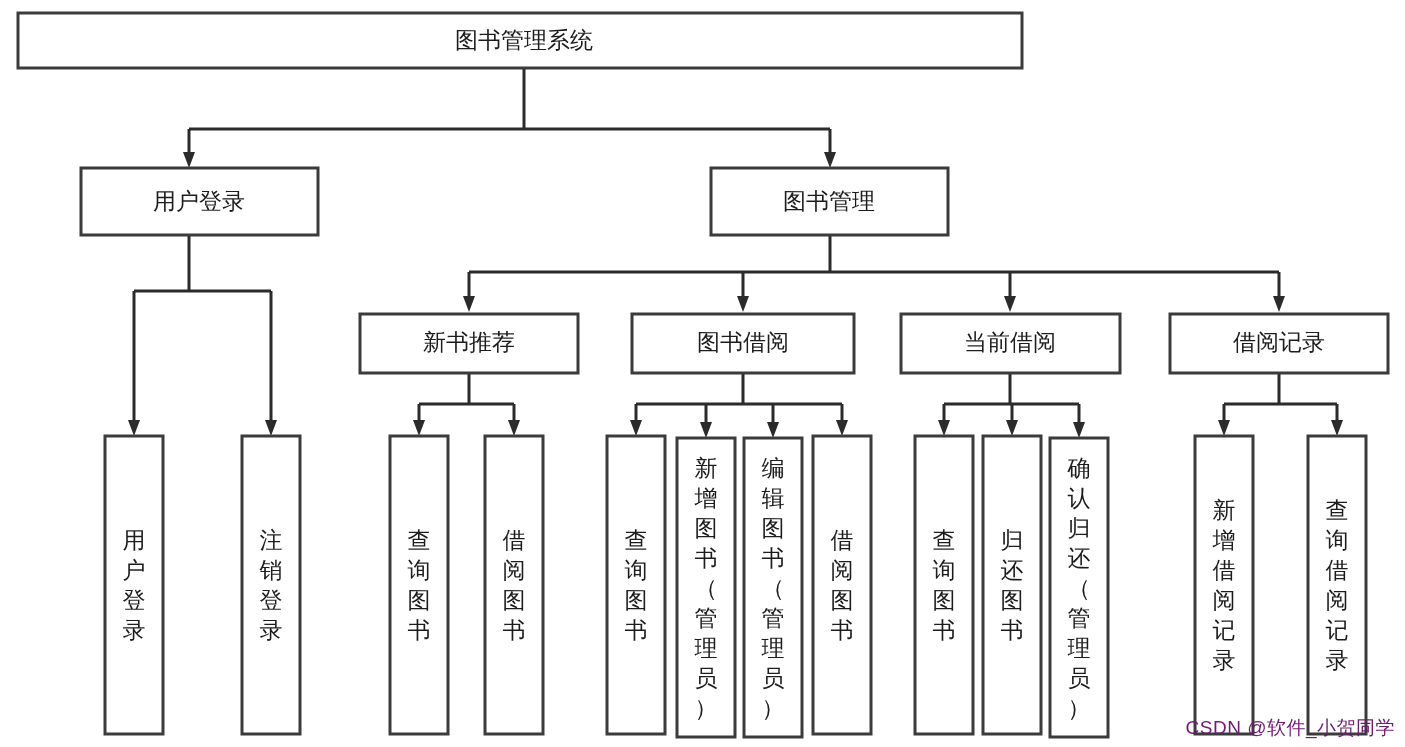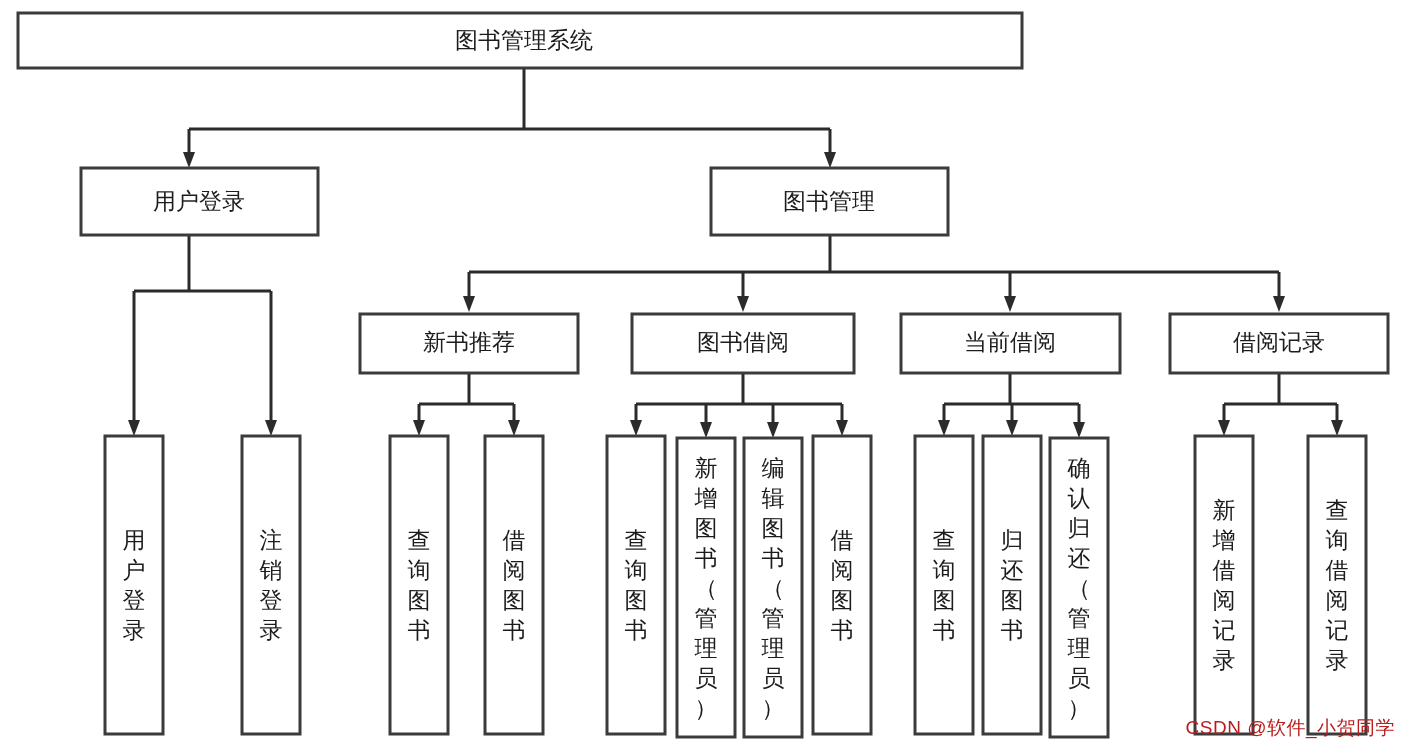--- a/index.html
+++ b/index.html
@@ -53,21 +53,21 @@
     font-size: 23px;
     fill: #1c1c1c;
     text-anchor: middle;
   }
   .watermark {
     position: absolute;
     right: 10px;
     bottom: 6px;
     font-family: "Liberation Sans", "DejaVu Sans", sans-serif;
     font-size: 19px;
-    color: #b91c1c;
+    color: #701a75;
     letter-spacing: 0.5px;
     white-space: nowrap;
     user-select: none;
   }
 </style>
 </head>
 <body>
 
 <div id="diagram-root">
 

